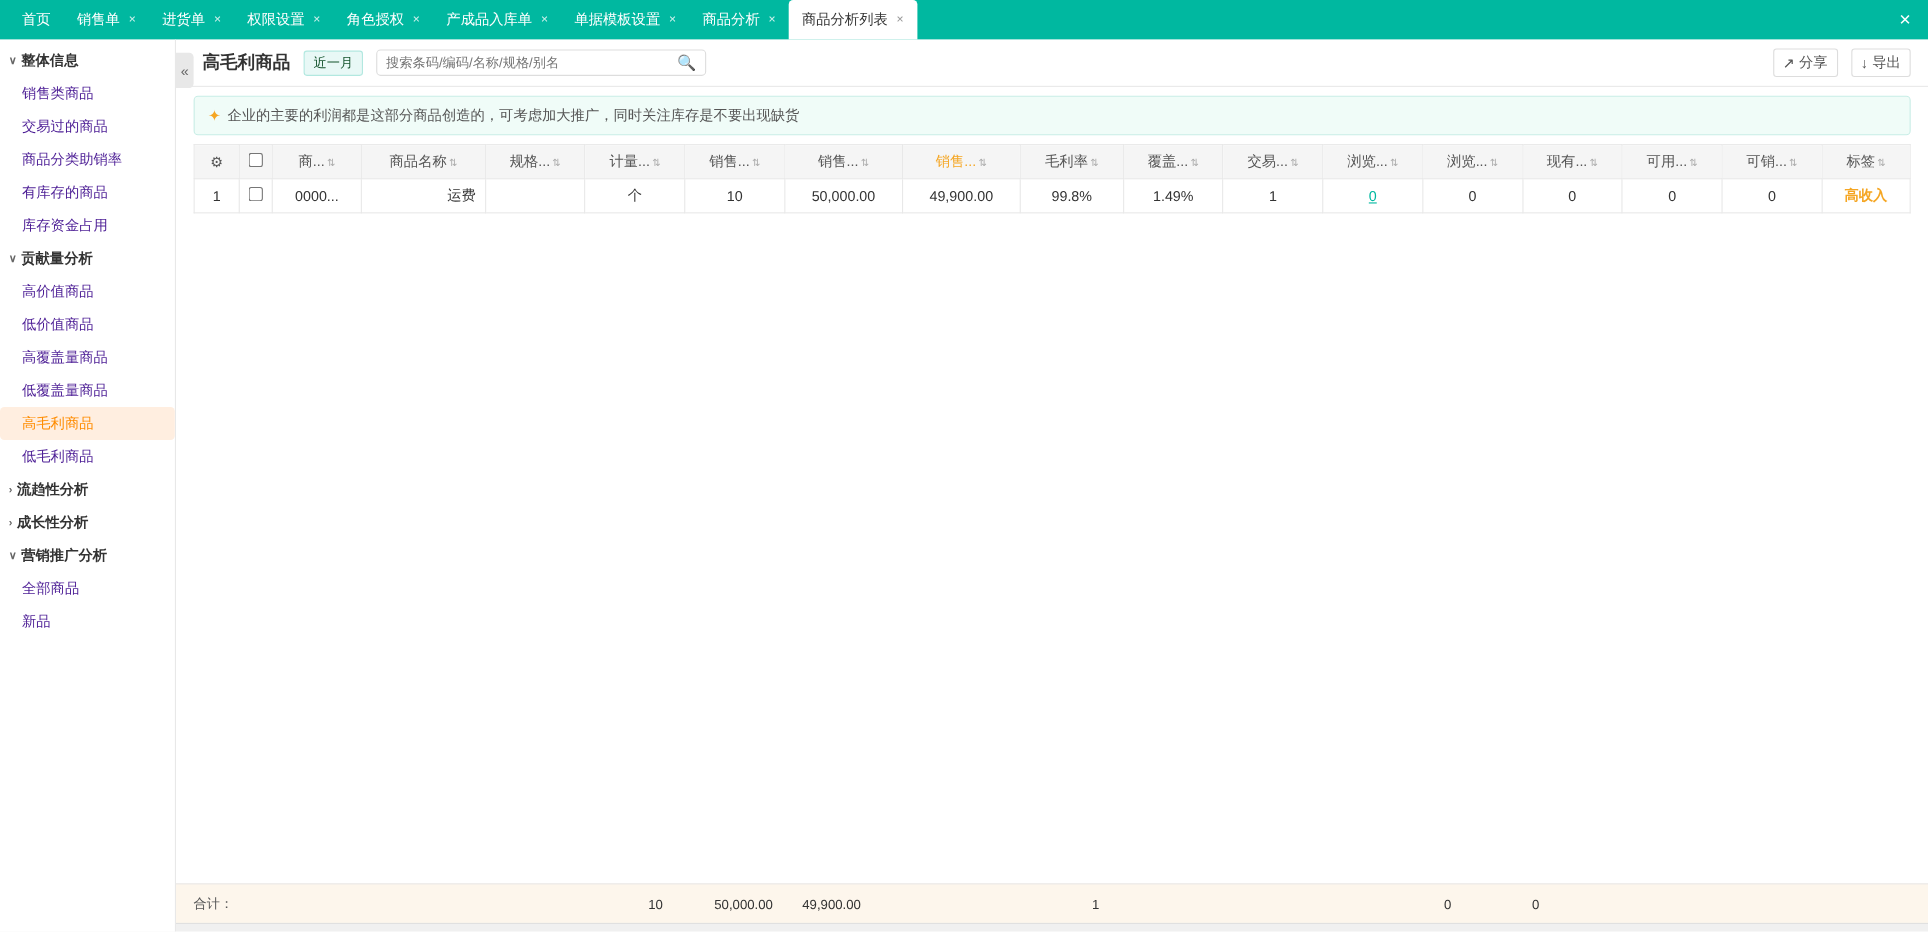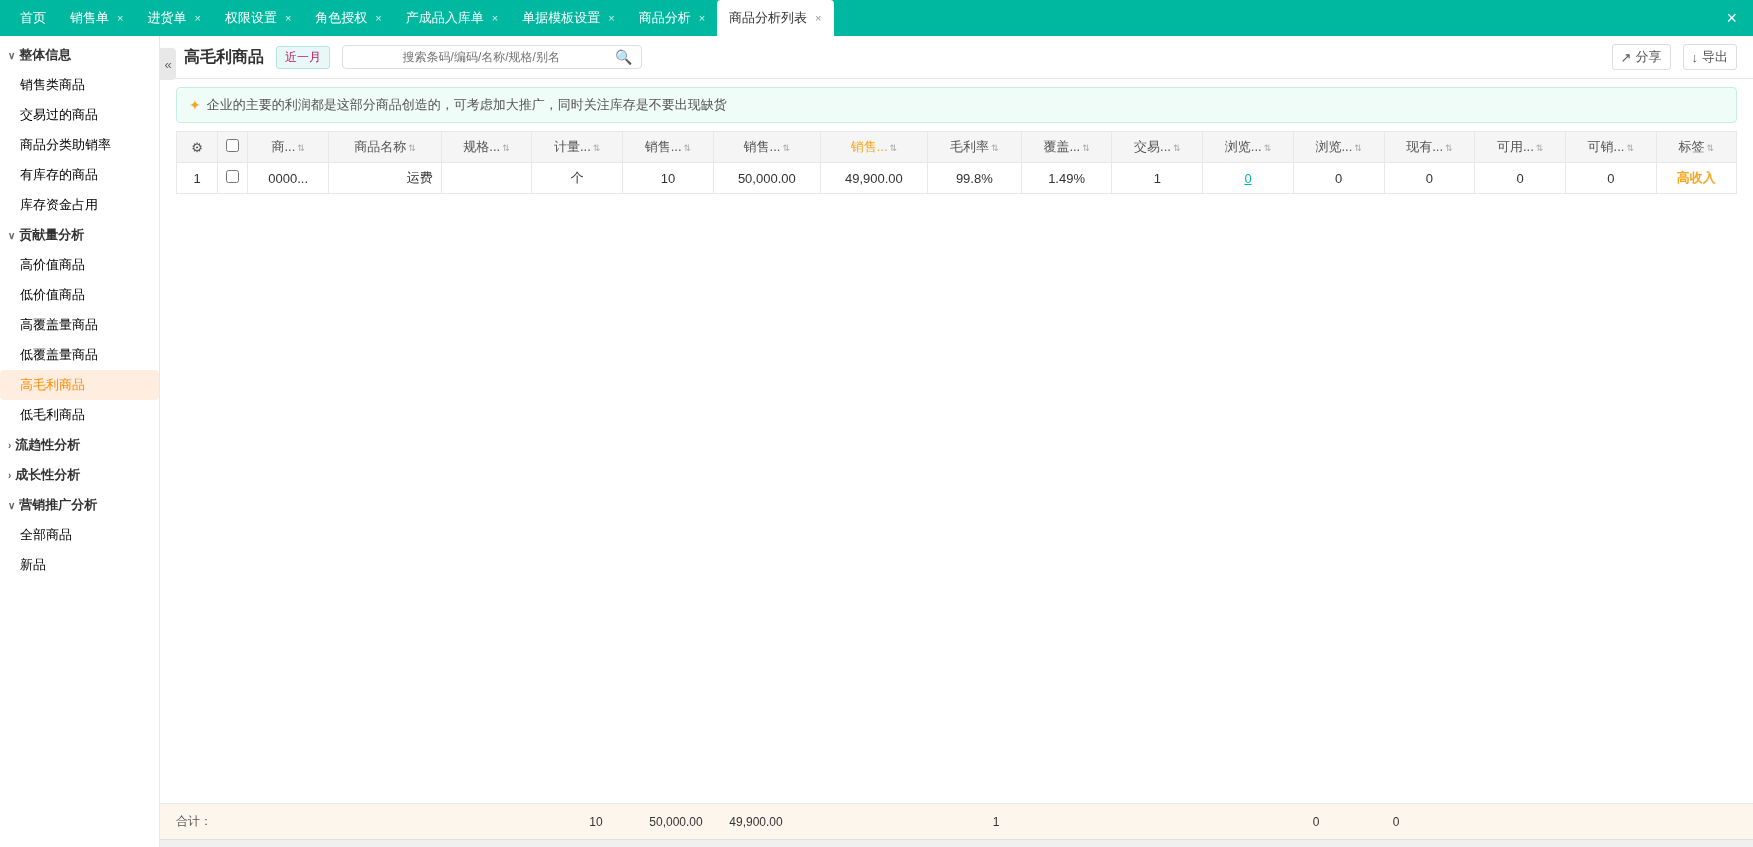--- a/index.html
+++ b/index.html
@@ -56,21 +56,21 @@
       padding: 6px 8px;
       color: #333;
       font-weight: bold;
       font-size: 12px;
       cursor: pointer;
       gap: 4px;
     }
     .sidebar-section-header .arrow { font-size: 10px; color: #666; }
     .sidebar-item {
       padding: 6px 8px 6px 20px;
-      color: #000000;
+      color: #4c1d95;
       cursor: pointer;
       font-size: 12px;
     }
     .sidebar-item.active {
       background: #ffeee0;
       color: #ff8c00;
       border-radius: 4px;
     }
 
     
@@ -109,21 +109,21 @@
       gap: 12px;
       border-bottom: 1px solid #e8e8e8;
     }
     .page-title {
       font-size: 16px;
       font-weight: bold;
       color: #333;
     }
     .filter-btn {
       background: #e8f8f6;
-      color: #be185d;
+      color: #14532d;
       border: 1px solid #b2e8e0;
       border-radius: 3px;
       padding: 2px 8px;
       cursor: pointer;
       font-size: 12px;
     }
     .search-box {
       display: flex;
       align-items: center;
       border: 1px solid #ddd;
@@ -133,21 +133,20 @@
       flex: 1;
       max-width: 300px;
     }
     .search-box input {
       border: none;
       outline: none;
       font-size: 12px;
       color: #000000;
       flex: 1;
       background: transparent;
-      text-align: center;
     }
     .search-icon { color: #aaa; font-size: 14px; cursor: pointer; }
     .header-spacer { flex: 1; }
     .action-btn {
       display: flex;
       align-items: center;
       gap: 4px;
       color: #555;
       cursor: pointer;
       font-size: 12px;

